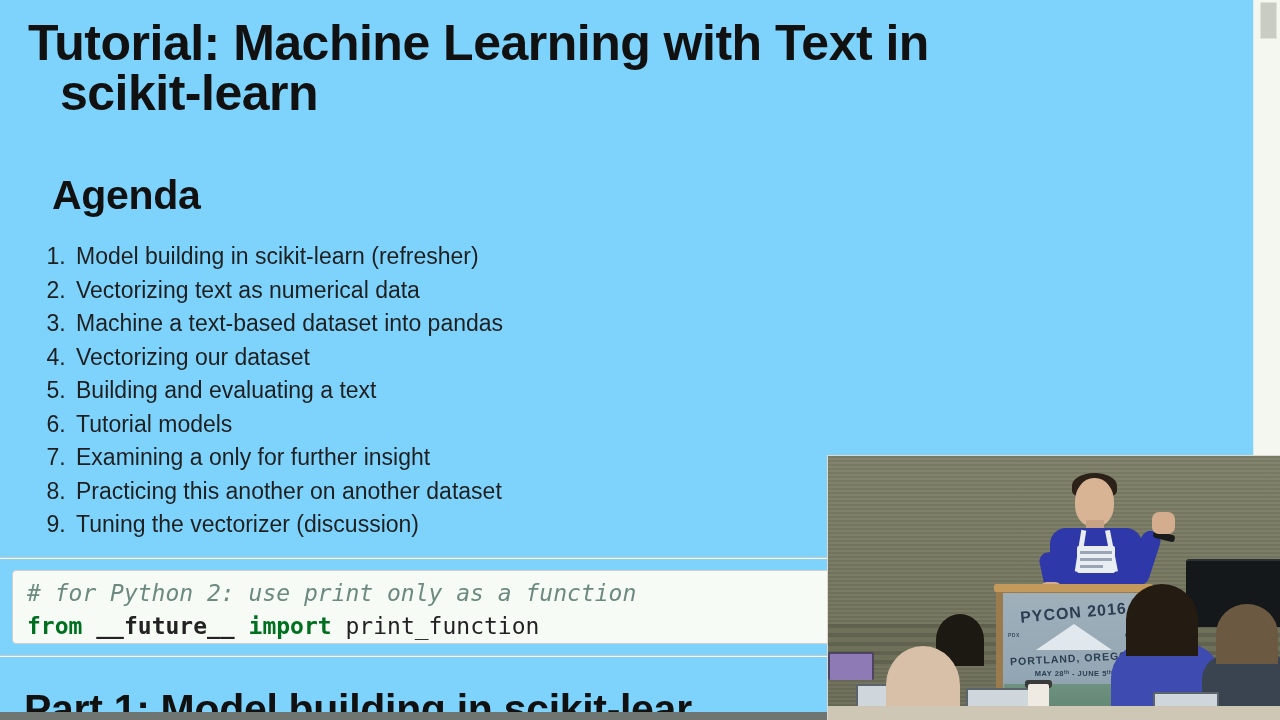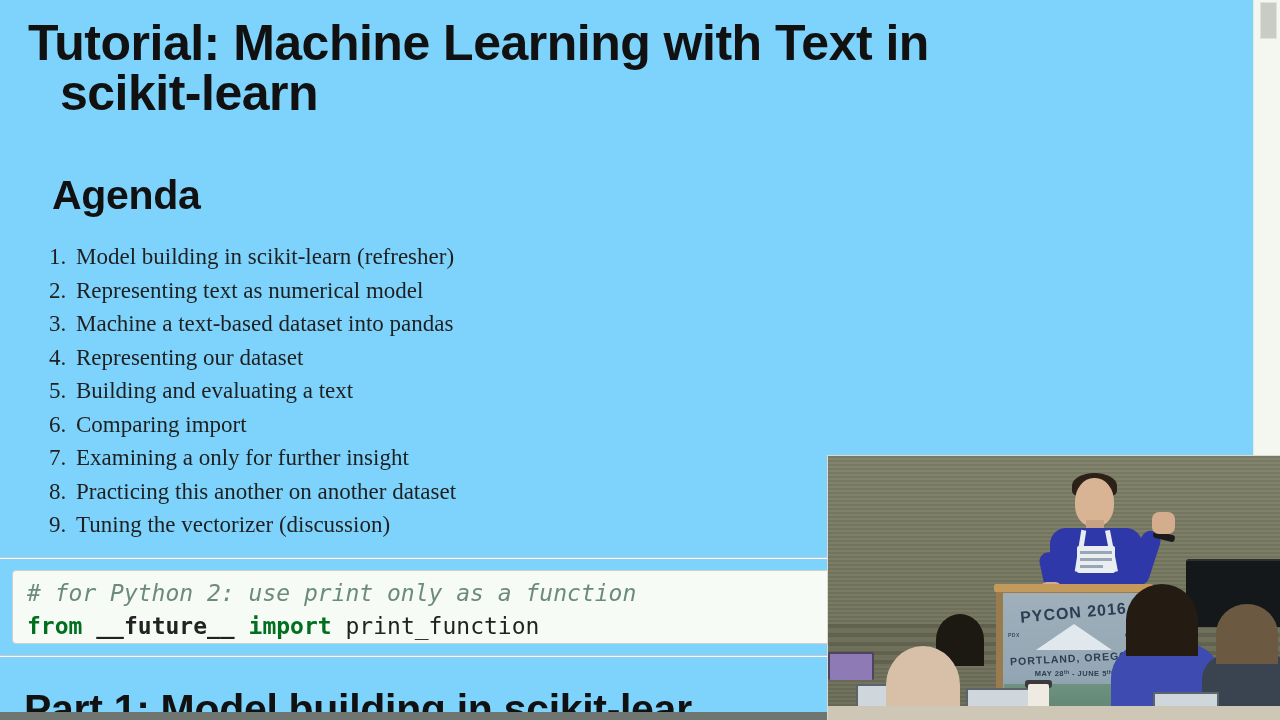--- a/index.html
+++ b/index.html
@@ -53,21 +53,21 @@
     position: absolute;
     left: 44px;
     top: 240px;
     margin: 0;
     padding: 0 0 0 28px;
     list-style: decimal;
     font-size: 23px;
     line-height: 33.5px;
     color: #1f1f1f;
   }
-  .agenda li { padding-left: 4px; font-family: Liberation Serif, serif; }
+  .agenda li { padding-left: 4px; }
 
   .divider {
     position: absolute;
     left: 0;
     width: 1280px;
     height: 1px;
     background: #c8c8c8;
     box-shadow: 0 1px 0 #ffffff;
   }
   .divider.top { top: 557px; }
@@ -432,25 +432,25 @@
 
     <div class="nb-title">
       <span class="t-line1">Tutorial: Machine Learning with Text in</span>
       <span class="t-line2">scikit-learn</span>
     </div>
 
     <div class="nb-h2">Agenda</div>
 
     <ol class="agenda">
       <li>Model building in scikit-learn (refresher)</li>
-      <li>Representing text as numerical model</li>
+      <li>Vectorizing text as numerical data</li>
       <li>Machine a text-based dataset into pandas</li>
-      <li>Representing our dataset</li>
+      <li>Vectorizing our dataset</li>
       <li>Building and evaluating a text</li>
-      <li>Comparing import</li>
+      <li>Tutorial models</li>
       <li>Examining a only for further insight</li>
       <li>Practicing this another on another dataset</li>
       <li>Tuning the vectorizer (discussion)</li>
     </ol>
 
     <div class="divider top"></div>
 
     <div class="code-cell"><span class="code-comment"># for Python 2: use print only as a function</span>
 <span class="kw">from</span><span class="ident"> __future__ </span><span class="kw">import</span><span class="plain"> print_function</span></div>
 

